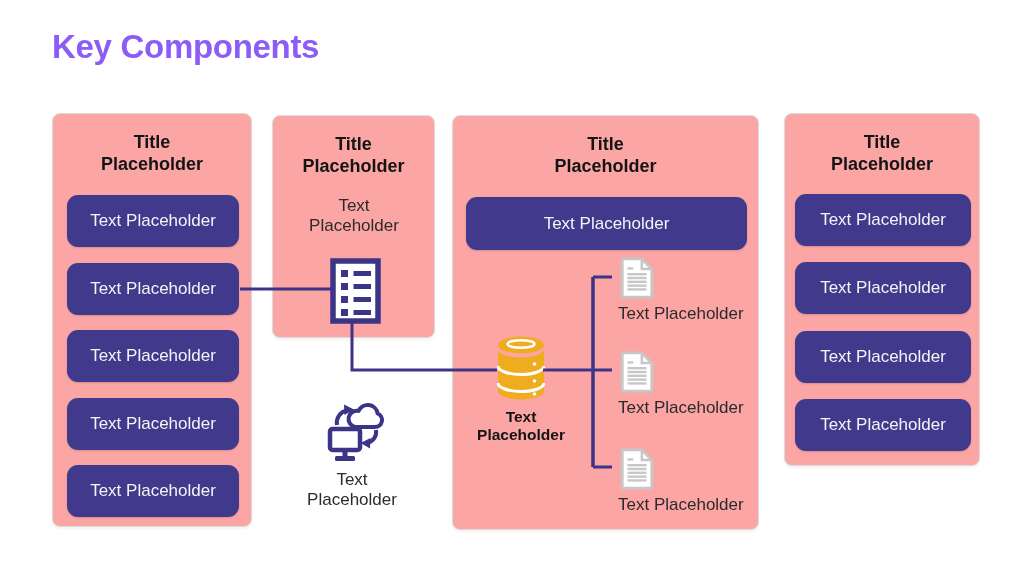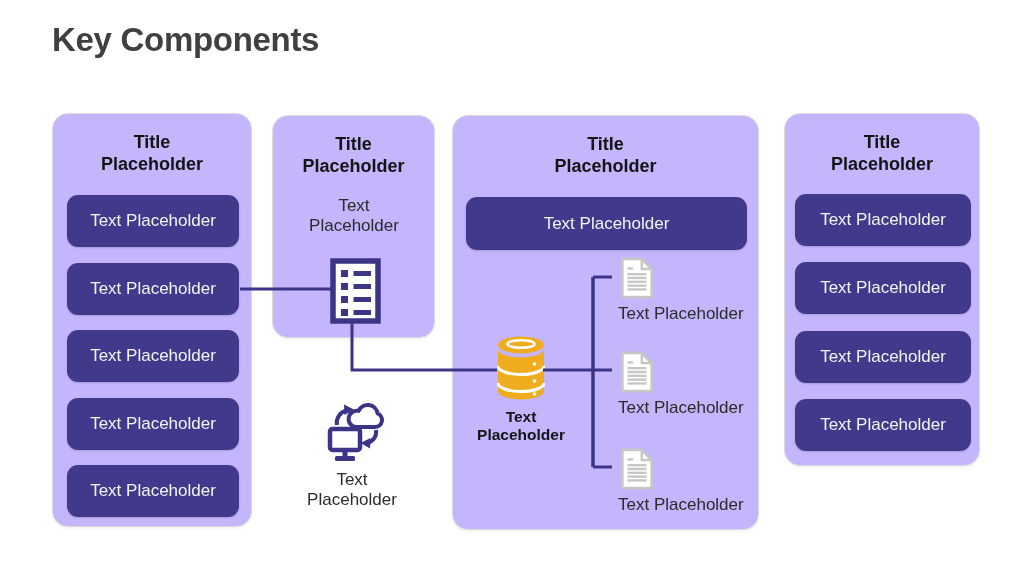--- a/index.html
+++ b/index.html
@@ -1,25 +1,25 @@
 <!DOCTYPE html>
 <html><head>
 <meta charset="utf-8">
 <style>
   html,body{margin:0;padding:0;}
   body{
     width:1024px;height:576px;position:relative;background:#ffffff;
     font-family:"Liberation Sans", sans-serif;overflow:hidden;
   }
   .page-title{
-    position:absolute;left:52px;top:21px;margin:0;
-    font-size:33px;font-weight:bold;letter-spacing:-0.3px;color:#404040;
+    position:absolute;left:52px;top:28px;margin:0;
+    font-size:33px;font-weight:bold;letter-spacing:-0.3px;color:#8b5cf6;
   }
   .panel{
-    position:absolute;background:#c4b5fd;border:1.5px solid #DBDBDB;border-radius:16px;
+    position:absolute;background:#fca5a5;border:1.5px solid #DBDBDB;border-radius:8px;
     box-sizing:border-box;box-shadow:0 2px 3px rgba(0,0,0,0.05);z-index:1;
   }
   .panel-title{
     position:absolute;top:18px;left:0;right:0;margin:0 auto;width:140px;
     text-align:center;font-size:18px;font-weight:bold;color:#141414;line-height:1.2;
   }
   .pill{
     position:absolute;background:#41398C;border-radius:11px;
     color:#F4F4F6;font-size:17px;display:flex;align-items:center;justify-content:center;
     box-shadow:0 1px 2px rgba(0,0,0,0.15);cursor:pointer;

